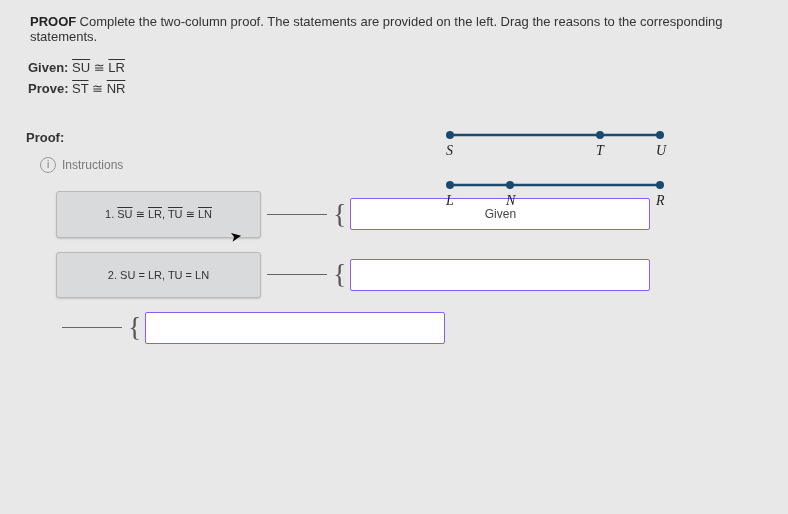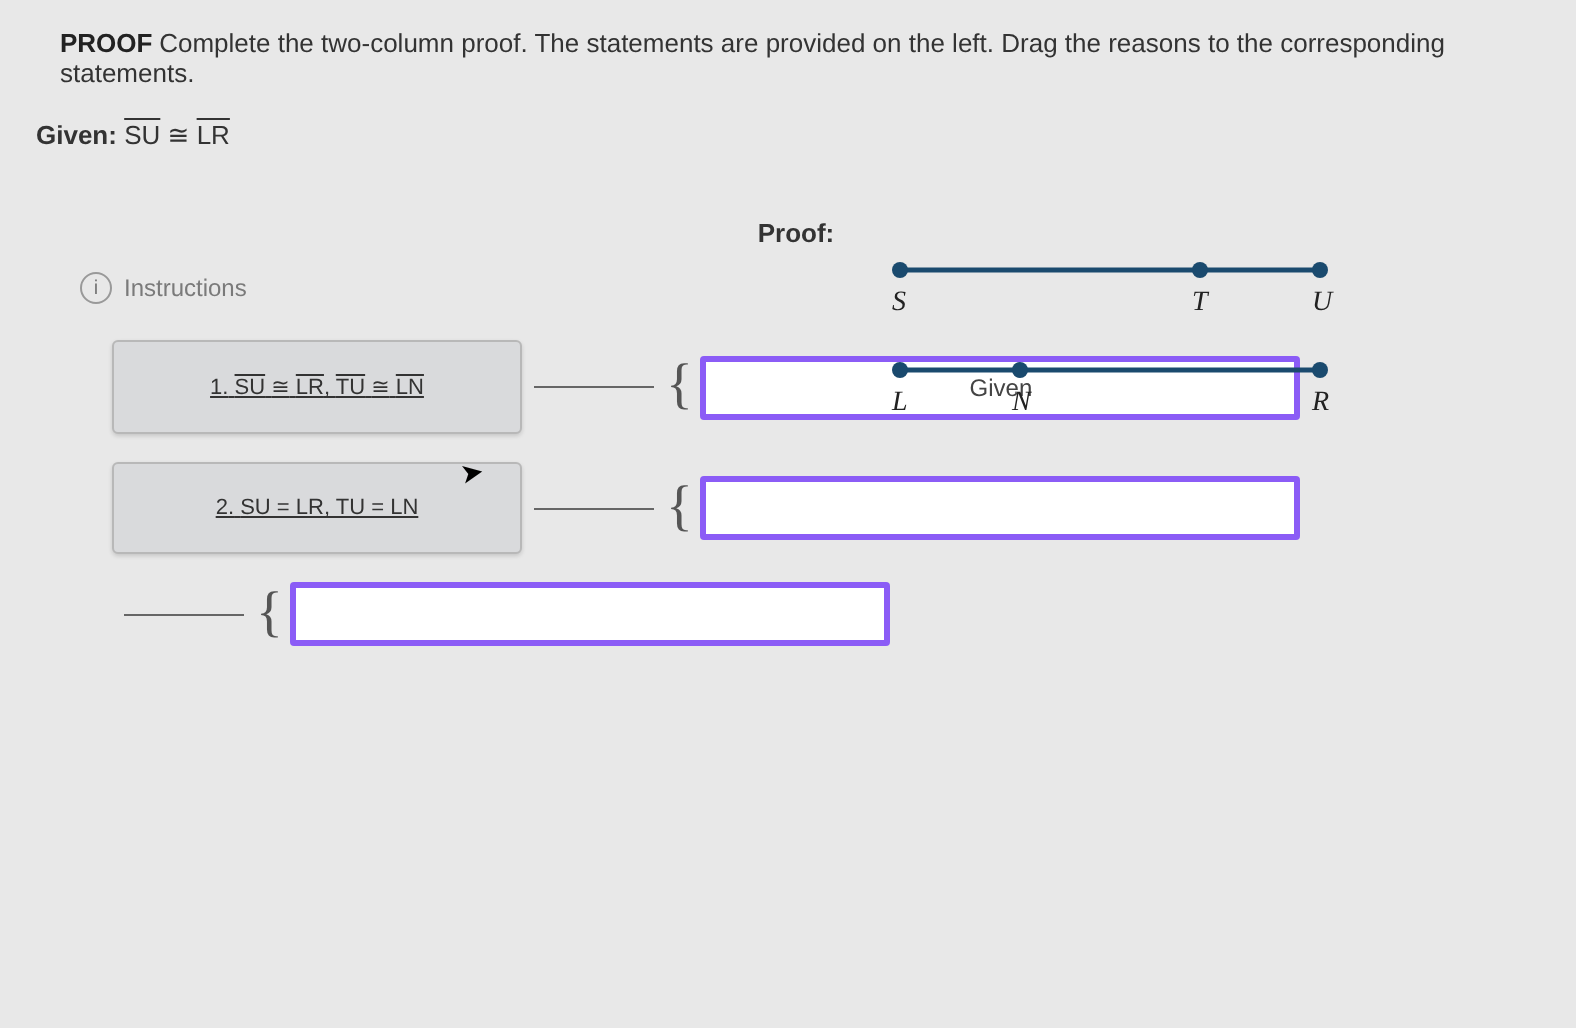--- a/index.html
+++ b/index.html
@@ -10,34 +10,34 @@
     font-family: Arial, sans-serif;
     font-size: 12px;
     color: #333;
     padding: 14px 18px;
     overflow: hidden;
     position: relative;
   }
   .header-line { margin-bottom: 14px; margin-left: 12px; }
   .header-line strong { font-weight: bold; font-size: 13px; color: #222; }
   .header-line span { font-size: 13px; color: #333; }
-  .given-block { margin-bottom: 18px; line-height: 1.6; font-size: 13px; }
+  .given-block { margin-left: 10px; margin-bottom: 18px; line-height: 1.6; font-size: 13px; }
   .ov { text-decoration: overline; }
   .rel { font-family: Arial, sans-serif; }
   .diagram {
     position: absolute;
     left: 430px;
     top: 115px;
     width: 260px;
     height: 100px;
   }
   .seg-line { stroke: #1a4a6e; stroke-width: 2.5; }
   .pt { fill: #1a4a6e; }
   .lbl { font-size: 14px; font-style: italic; fill: #222; font-family: "Times New Roman", serif; }
-  .proof-label { margin: 30px 0 12px 8px; font-size: 13px; font-weight: bold; color: #333; text-align: center; }
+  .proof-label { margin: 30px 0 12px 8px; font-size: 13px; font-weight: bold; color: #333; }
   .instr {
     display: inline-flex;
     align-items: center;
     gap: 6px;
     margin: 0 0 18px 22px;
     color: #7a7a7a;
     font-size: 12px;
   }
   .instr-circle {
     width: 16px; height: 16px; border: 1px solid #999; border-radius: 50%;
@@ -57,41 +57,40 @@
     border: 1px solid #b8b8b8;
     border-radius: 3px;
     display: flex;
     align-items: center;
     justify-content: center;
     text-align: left;
     padding: 16px 8px;
     font-size: 11px;
     color: #333;
     box-shadow: 0 1px 2px rgba(0,0,0,0.15);
-    text-decoration: underline;
   }
   .stmt-box .line2 { display: block; }
   .connector {
     flex: 0 0 60px;
     height: 1px;
     border-top: 1px solid #666;
     margin: 0 6px;
   }
   .brace {
     font-size: 28px;
     color: #555;
     margin-right: 4px;
     font-family: "Times New Roman", serif;
     line-height: 0.6;
   }
   .reason-box {
     width: 300px;
     height: 32px;
     background: #fff;
-    border: 3px solid #8b5cf6;
+    border: 1px solid #8b5cf6;
     border-radius: 2px;
     display: flex;
     align-items: center;
     justify-content: center;
     font-size: 12px;
     color: #444;
   }
   .cursor {
     position: absolute;
     left: 230px;
@@ -110,20 +109,26 @@
   <strong>PROOF</strong>
   <span>Complete the two-column proof. The statements are provided on the left. Drag the reasons to the corresponding statements.</span>
 </div>
 
 <div class="given-block">
   <div>
     <strong>Given:</strong>
     <span class="ov">SU</span>
     <span class="rel">≅</span>
     <span class="ov">LR</span>
+  </div>
+  <div>
+    <strong>Prove:</strong>
+    <span class="ov">ST</span>
+    <span class="rel">≅</span>
+    <span class="ov">NR</span>
   </div>
 </div>
 
 <svg class="diagram" viewBox="0 0 260 100">
   <line x1="20" y1="20" x2="230" y2="20" class="seg-line"></line>
   <circle cx="20" cy="20" r="4" class="pt"></circle>
   <circle cx="170" cy="20" r="4" class="pt"></circle>
   <circle cx="230" cy="20" r="4" class="pt"></circle>
   <text x="16" y="40" class="lbl">S</text>
   <text x="166" y="40" class="lbl">T</text>

